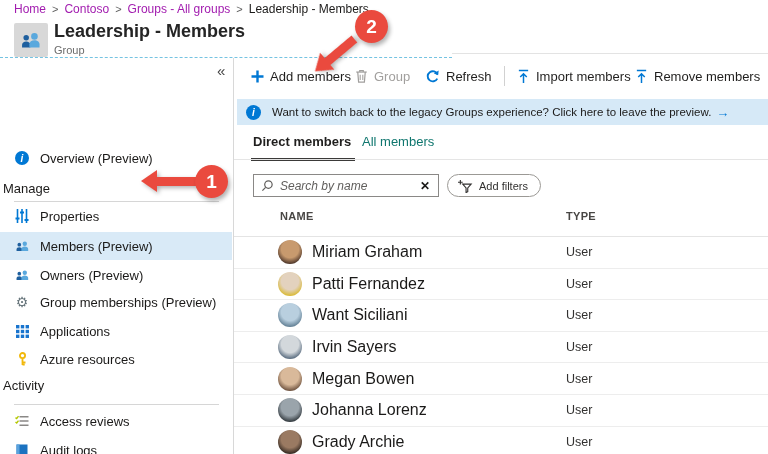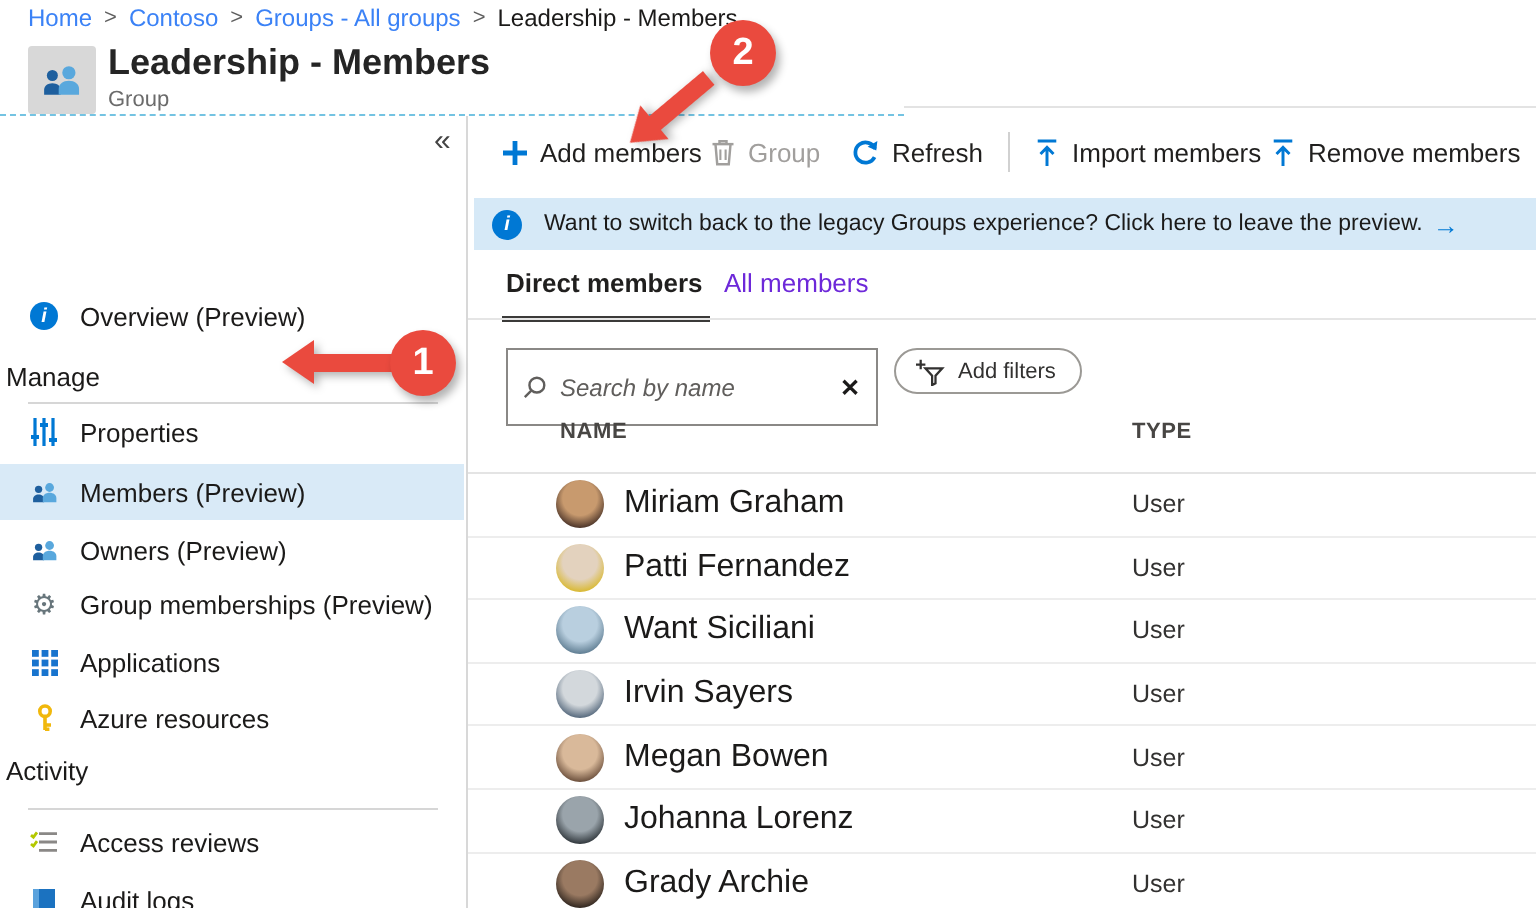--- a/index.html
+++ b/index.html
@@ -3,21 +3,21 @@
 <meta charset="utf-8">
 <style>
   * { margin:0; padding:0; box-sizing:border-box; }
   html,body { background:#fff; }
   #app {
     position:relative; width:768px; height:454px; overflow:hidden;
     font-family:"Liberation Sans", sans-serif; color:#1b1a19; background:#fff;
   }
   
   .breadcrumb { position:absolute; left:14px; top:2px; display:flex; align-items:center; font-size:12px; }
-  .crumb { color:#3b82f6; cursor:pointer; }
+  .crumb { color:#a21caf; cursor:pointer; }
   .crumb.current { color:#1b1a19; }
   .crumb-sep { color:#5f5f5f; margin:0 6px; font-size:11px; }
   .group-avatar { position:absolute; left:14px; top:23px; width:34px; height:34px; background:#d8d8d8; border-radius:2px; display:flex; align-items:center; justify-content:center; }
   .page-title { position:absolute; left:54px; top:21px; font-size:18px; font-weight:700; color:#252525; }
   .page-subtitle { position:absolute; left:54px; top:44px; font-size:11px; color:#6b6b6b; }
   .header-dashed { position:absolute; left:0; top:57px; width:452px; border-bottom:1px dashed #74c3e2; }
   .header-gray-line { position:absolute; left:452px; right:0; top:53px; height:1px; background:#e3e3e3; }
   
   .sidebar { position:absolute; left:0; top:58px; width:233px; bottom:0; background:#fff; }
   .v-divider { position:absolute; left:233px; top:58px; bottom:0; width:1px; background:#d8d8d8; }
@@ -35,24 +35,24 @@
   .tb-btn { position:absolute; top:0; height:28px; display:flex; align-items:center; gap:6px; font-size:13px; color:#201f1e; cursor:pointer; white-space:nowrap; }
   .tb-btn.disabled { color:#a19f9d; cursor:default; }
   .tb-divider { position:absolute; top:4px; height:20px; width:1px; background:#d1d1d1; }
   .banner { position:absolute; left:3px; right:0; top:41px; height:26px; background:#d6e9f7; display:flex; align-items:center; cursor:pointer; }
   .banner .info-badge { width:15px; height:15px; margin:0 11px 0 9px; flex:none; }
   .banner-text { font-size:11.5px; color:#1b1a19; }
   .banner-arrow { color:#0078d4; font-weight:700; font-size:13px; margin-left:5px; }
   .tabs { position:absolute; left:0; right:0; top:76px; height:26px; }
   .tab { position:absolute; top:0; font-size:13px; cursor:pointer; }
   .tab.active { left:19px; color:#201f1e; font-weight:700; }
-  .tab.inactive { left:128px; color:#6d28d9; }
+  .tab.inactive { left:128px; color:#0f766e; }
   .tab-underline { position:absolute; left:17px; top:24px; width:104px; height:2.5px; background:#3b3a39; }
   .tabs-border { position:absolute; left:0; right:0; top:101px; height:1px; background:#e5e5e5; }
-  .search-box { position:absolute; left:19px; top:116px; width:186px; height:39px; border:1px solid #8a8886; display:flex; align-items:center; background:#fff; }
+  .search-box { position:absolute; left:19px; top:116px; width:186px; height:23px; border:1px solid #8a8886; display:flex; align-items:center; background:#fff; }
   .search-box svg { margin:0 6px 0 7px; flex:none; }
   .search-box input { border:none; outline:none; flex:1; font-size:12px; font-family:"Liberation Sans",sans-serif; min-width:0; color:#1b1a19; background:transparent; }
   .search-box input::placeholder { font-style:italic; color:#605e5c; }
   .search-clear { font-size:12px; font-weight:700; color:#1b1a19; margin:0 8px; cursor:pointer; }
   .filter-pill { position:absolute; left:213px; top:116px; height:23px; border:1px solid #9b9995; border-radius:12px; display:flex; align-items:center; gap:6px; padding:0 12px 0 10px; font-size:11px; color:#323130; cursor:pointer; background:#fff; }
   
   .th { position:absolute; top:152px; font-size:11px; font-weight:700; color:#484644; letter-spacing:.3px; }
   .th-name { left:46px; }
   .th-type { left:332px; }
   .table-top-border { position:absolute; left:0; right:0; top:178px; height:1px; background:#e4e4e4; }

